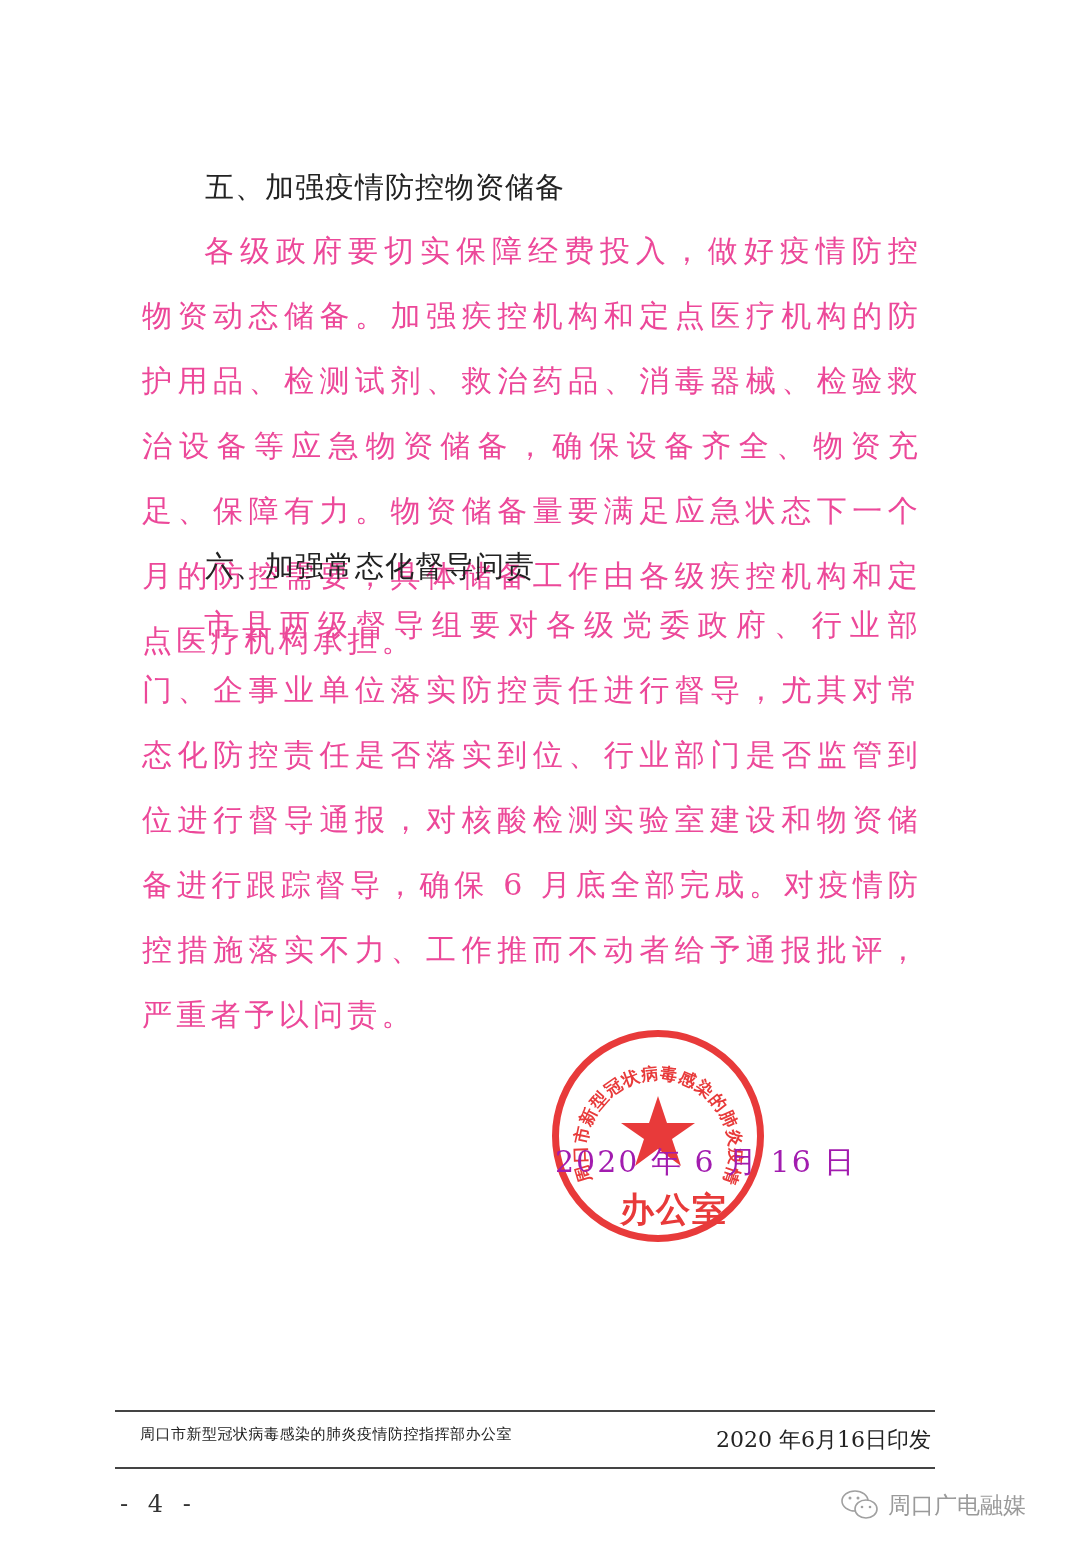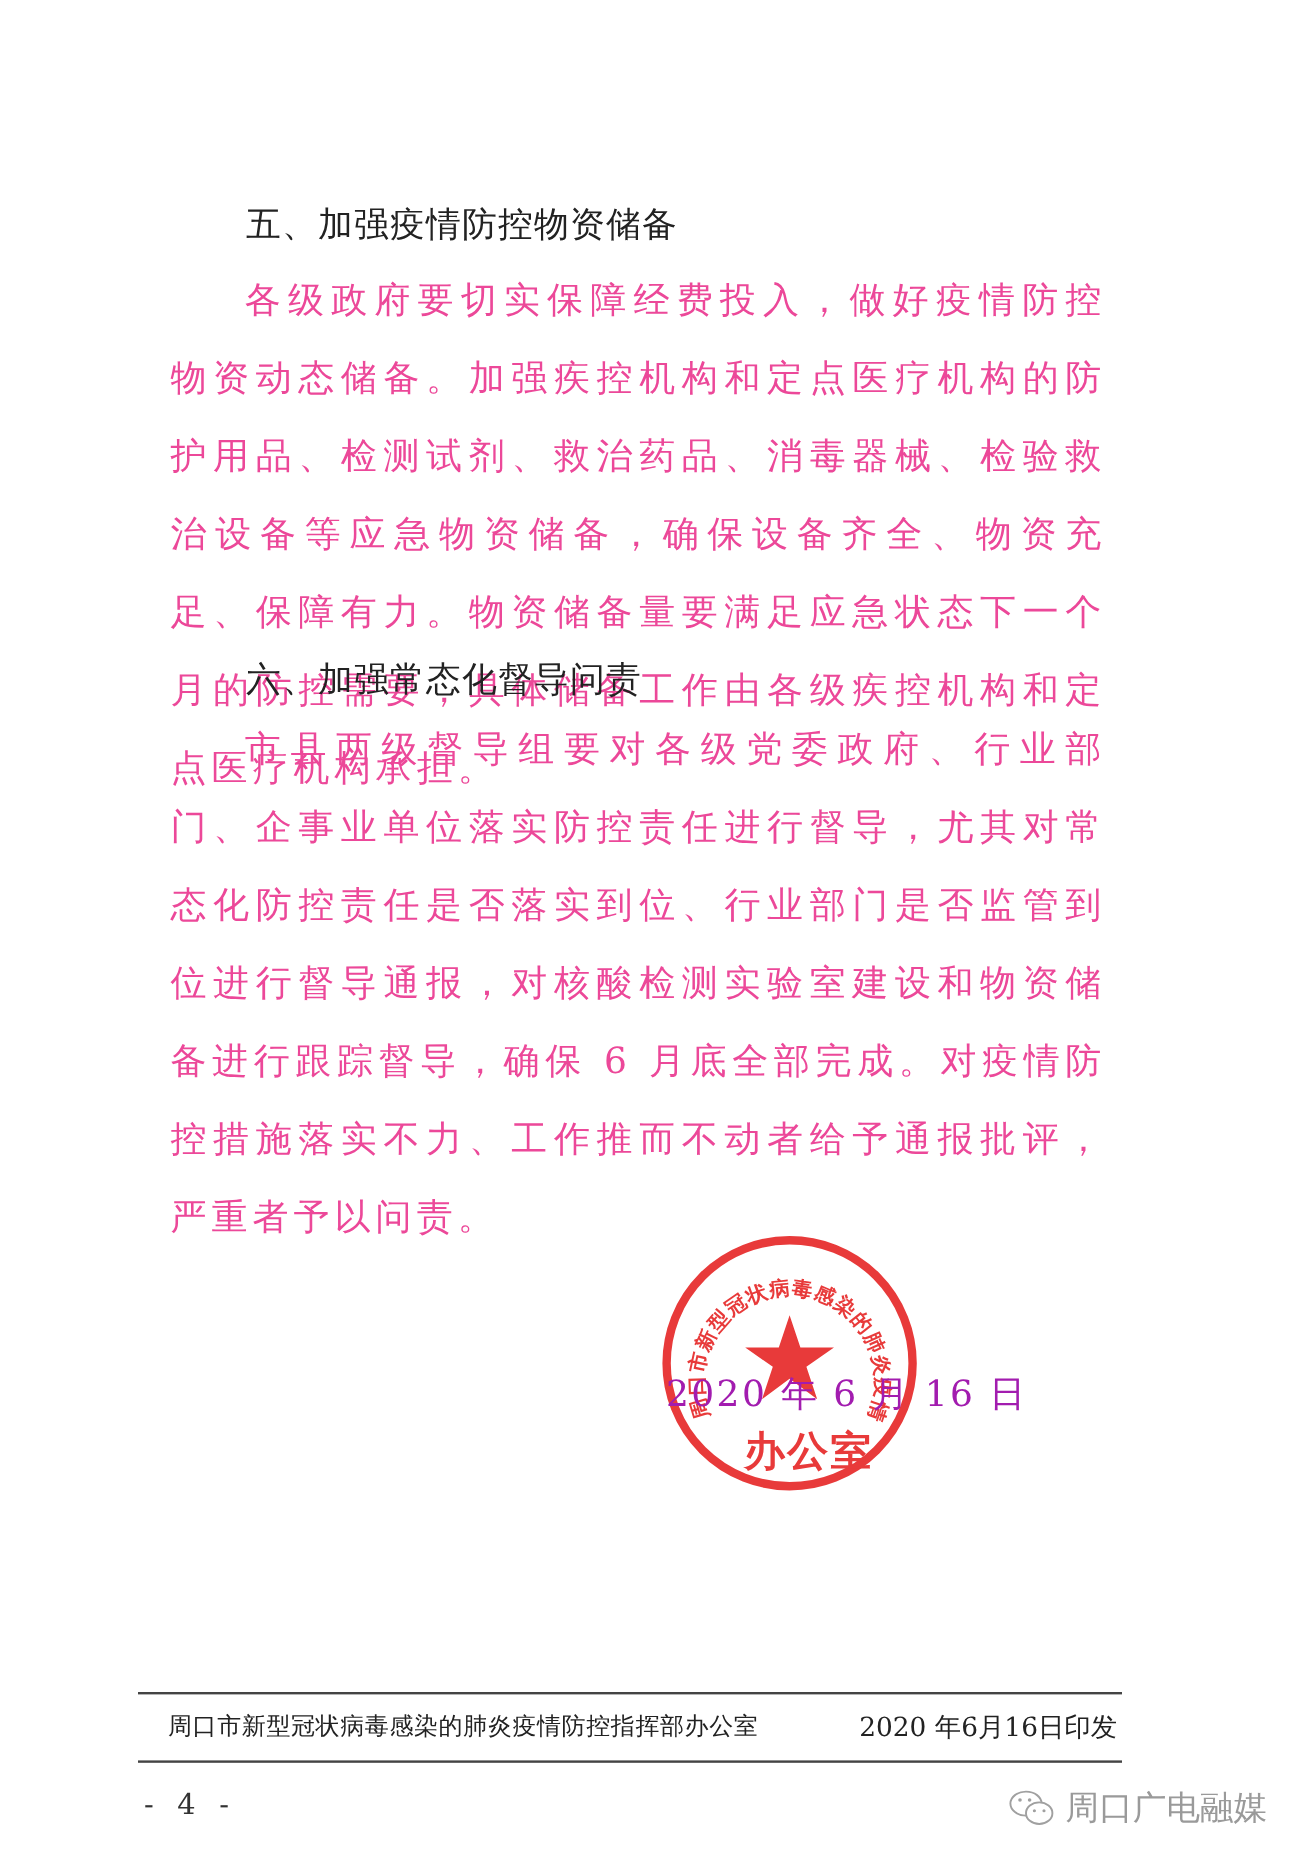--- a/index.html
+++ b/index.html
@@ -24,31 +24,31 @@
   .seal-bottom {
     position: absolute; left: 16px; width: 100%; top: 150px; text-align: center;
     color: #e83a3a; font-size: 34px; font-weight: bold; letter-spacing: 2px;
     font-family: "DejaVu Sans", sans-serif;
   }
   .date {
     position: absolute; left: 555px; top: 1142px; font-size: 30px; letter-spacing: 2px; color: #a21caf;
   }
   .rule { position: absolute; left: 115px; width: 820px; height: 0; border-top: 2px solid #444; }
   .footer-issuer {
-    position: absolute; left: 140px; top: 1425px; font-size: 20px; letter-spacing: 0.5px; color: #222;
+    position: absolute; left: 140px; top: 1425px; font-size: 15px; letter-spacing: 0.5px; color: #222;
   }
   .footer-date {
     position: absolute; left: 716px; top: 1425px; font-size: 22px; color: #222; text-align: center;
   }
   .page-number {
     position: absolute; left: 120px; top: 1490px; font-size: 24px; color: #333; letter-spacing: 6px;
   }
   .watermark {
     position: absolute; left: 840px; top: 1488px; display: flex; align-items: center; gap: 8px;
-    color: #9a9a9a; font-family: "DejaVu Sans", sans-serif; font-size: 28px;
+    color: #9a9a9a; font-family: "DejaVu Sans", sans-serif; font-size: 23px;
   }
   .wechat-icon { width: 40px; height: 34px; }
 </style>
 </head>
 <body>
 
 <div class="page">
 
   <div class="heading" style="top:168px;">五、加强疫情防控物资储备</div>
   <div class="para" style="top:218px;">各级政府要切实保障经费投入，做好疫情防控物资动态储备。加强疾控机构和定点医疗机构的防护用品、检测试剂、救治药品、消毒器械、检验救治设备等应急物资储备，确保设备齐全、物资充足、保障有力。物资储备量要满足应急状态下一个月的防控需要，具体储备工作由各级疾控机构和定点医疗机构承担。</div>

